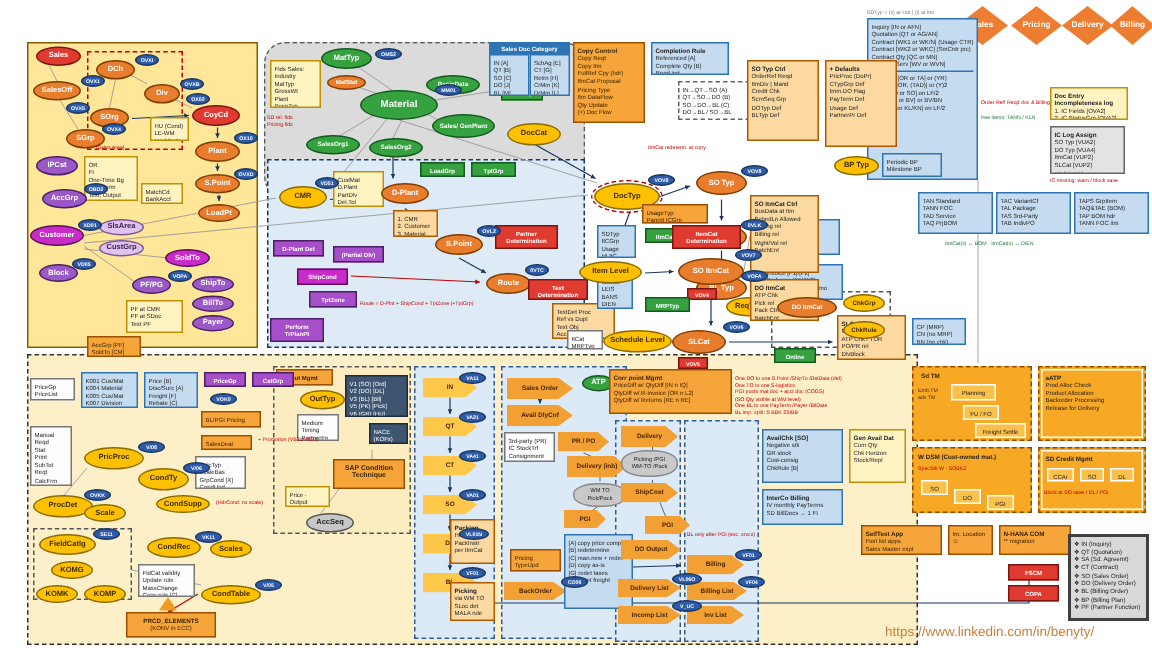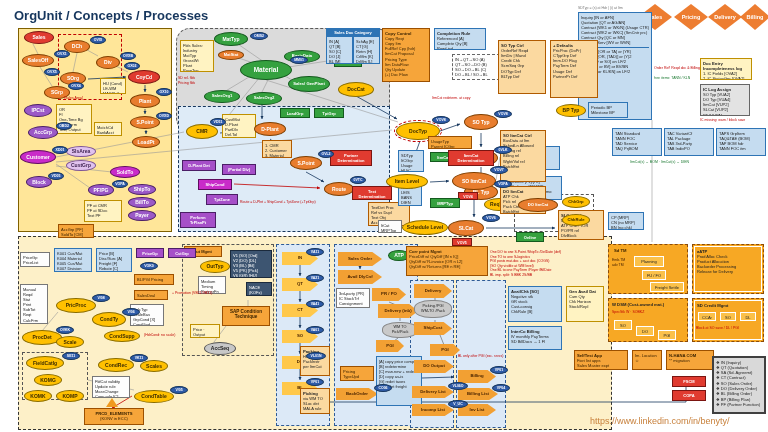--- a/index.html
+++ b/index.html
@@ -140,21 +140,20 @@
       <path d="M435,298 435,300"></path>
         <path d="M435,320 435,322"></path>
         <path d="M440,335 444,345"></path>
     </g>
     <g stroke="#C00000" stroke-width="0.8" fill="none" marker-end="url(#ahr)">
       <path d="M234,184 320,188"></path>
         <path d="M132,396 112,408"></path>
     </g>
   </svg>
 
-  <div id="title" class="a" style="left:14px;top:8px;width:320px;height:18px">OrgUnit / Concepts / Processes</div>
 
   <div class="a dia" style="left:638px;top:4px;width:34px;height:26px">Sales</div>
   <div class="a dia" style="left:674px;top:4px;width:34px;height:26px">Pricing</div>
   <div class="a dia" style="left:708px;top:4px;width:34px;height:26px">Delivery</div>
   <div class="a dia" style="left:740px;top:4px;width:30px;height:26px">Billing</div>
   <div class="a t gray" style="left:578px;top:6px;width:80px;height:6px">SDTyp = (s) at Hdr | (i) at Itm</div>
   <div class="a bx blb" style="left:578px;top:12px;width:74px;height:108px">
     <span style="border-bottom:1px solid #2E74B5;padding-bottom:1px;margin-bottom:1px">Inquiry [IN or AFN]
 Quotation [QT or AG/AN]
 Contract [WK1 or WK/N] (Usage CTR)

